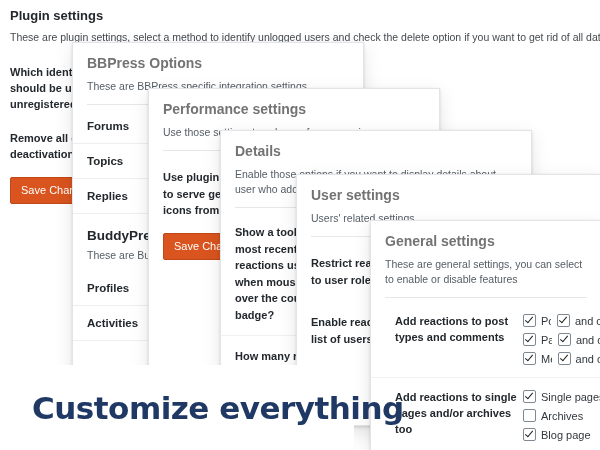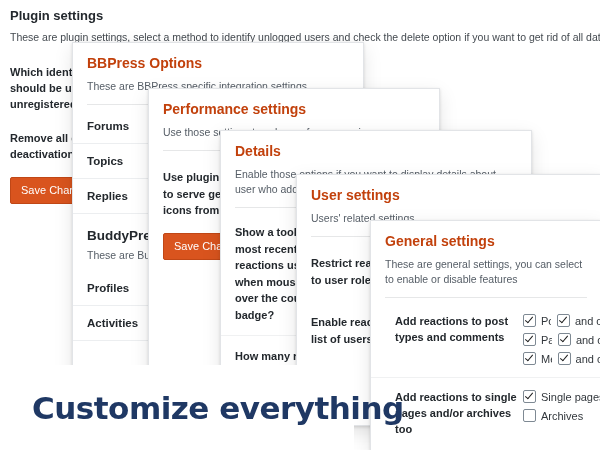--- a/index.html
+++ b/index.html
@@ -28,21 +28,21 @@
     border: 1px solid #e2e4e7;
     box-shadow: 0 1px 3px rgba(0,0,0,0.13), 0 6px 18px rgba(0,0,0,0.10);
     overflow: hidden;
   }
   .panel-head {
     padding: 12px 14px 4px 14px;
   }
   .panel-title {
     font-size: 14px;
     font-weight: bold;
-    color: #c2410c;
+    color: #737373;
     margin: 0 0 7px 0;
     line-height: 1.2;
   }
   .panel-sub {
     font-size: 10.5px;
     color: #555d66;
     margin: 0;
     line-height: 1.45;
   }
   .divider {
@@ -349,20 +349,24 @@
       <div class="gen-label">Add reactions to single pages and/or archives too</div>
       <div class="gen-opts">
         <div class="opt">
           <span class="cb checked"></span>
           <span class="opt-txt">Single pages and posts</span>
         </div>
         <div class="opt">
           <span class="cb"></span>
           <span class="opt-txt">Archives</span>
         </div>
+        <div class="opt">
+          <span class="cb checked"></span>
+          <span class="opt-txt">Blog page</span>
+        </div>
       </div>
     </div>
 
   </div>
 
   <div class="banner">
     <div class="banner-text">Customize everything</div>
   </div>
 
 </div>

